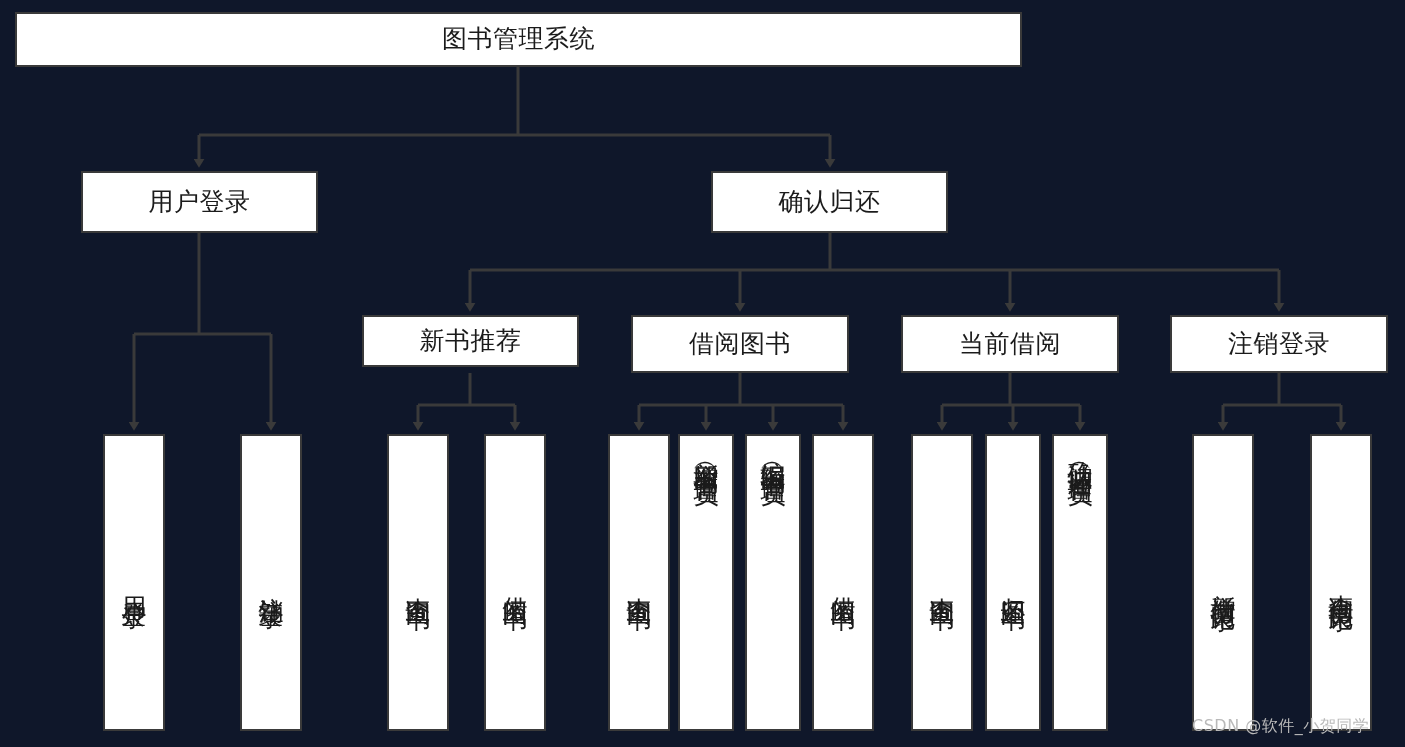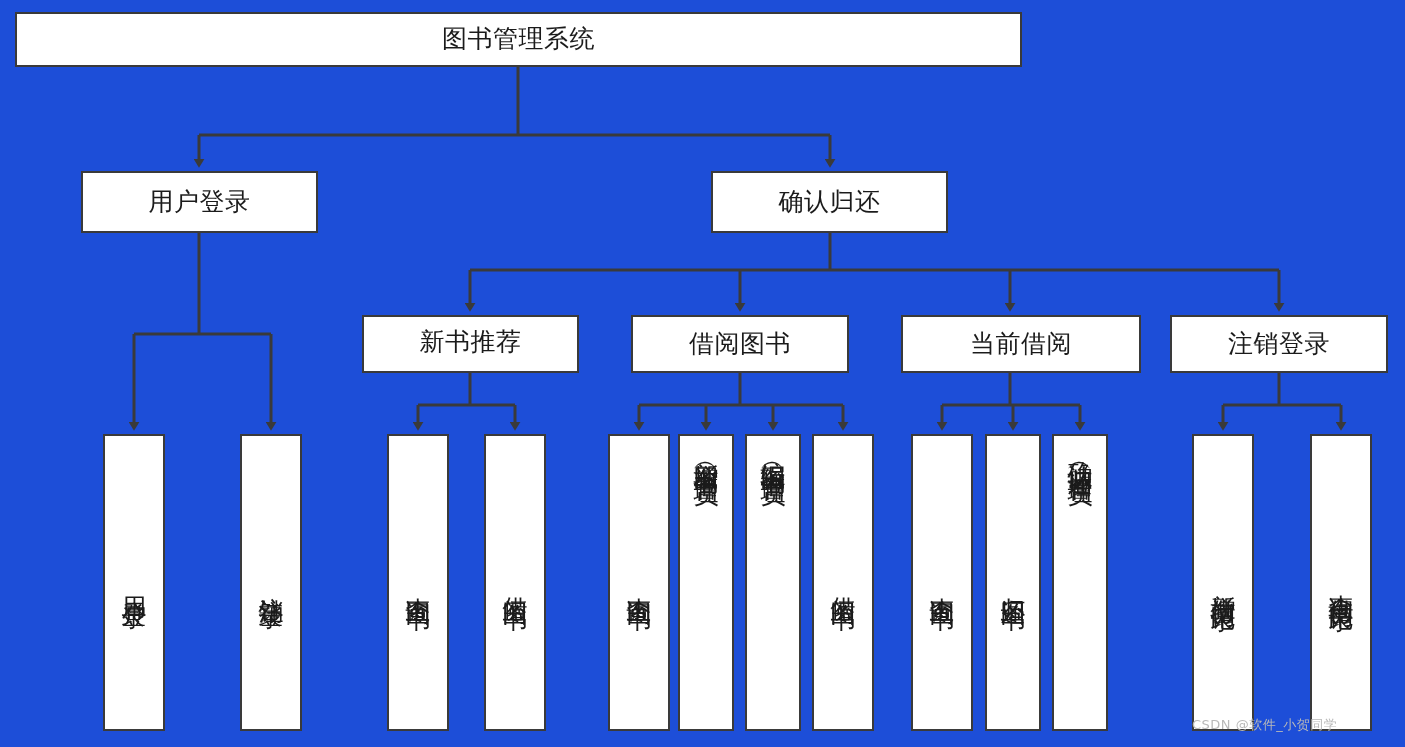--- a/index.html
+++ b/index.html
@@ -9,21 +9,21 @@
     background: #ffffff;
   }
   body {
     font-family: "DejaVu Sans", "Liberation Sans", sans-serif;
     color: #222222;
   }
   #diagram {
     position: relative;
     width: 1405px;
     height: 747px;
-    background: #1d4ed8;
+    background: #0f172a;
     overflow: hidden;
   }
   #connectors {
     position: absolute;
     left: 0;
     top: 0;
     width: 1405px;
     height: 747px;
     pointer-events: none;
   }
@@ -64,21 +64,21 @@
     line-height: 1;
     white-space: nowrap;
   }
   
   .node.v.centered {
     align-items: center;
     padding-top: 0;
   }
   .watermark {
     position: absolute;
-    font-size: 13px;
+    font-size: 16px;
     color: #b9b9b9;
     white-space: nowrap;
     z-index: 5;
     letter-spacing: 0.5px;
   }
 </style>
 </head>
 <body>
 
 <div id="diagram">
@@ -136,27 +136,27 @@
   <div id="nodes">
       <div class="node h root" style="left: 15px; top: 12px; width: 1007px; height: 55px;">
         <span class="label">图书管理系统</span>
       </div>
       <div class="node h" style="left: 81px; top: 171px; width: 237px; height: 62px;">
         <span class="label">用户登录</span>
       </div>
       <div class="node h" style="left: 711px; top: 171px; width: 237px; height: 62px;">
         <span class="label">确认归还</span>
       </div>
-      <div class="node h" style="left: 362px; top: 315px; width: 217px; height: 58px; font-family: Liberation Mono, monospace;">
+      <div class="node h" style="left: 362px; top: 315px; width: 217px; height: 52px;">
         <span class="label">新书推荐</span>
       </div>
       <div class="node h" style="left: 631px; top: 315px; width: 218px; height: 58px;">
         <span class="label">借阅图书</span>
       </div>
-      <div class="node h" style="left: 901px; top: 315px; width: 240px; height: 58px;">
+      <div class="node h" style="left: 901px; top: 315px; width: 218px; height: 58px;">
         <span class="label">当前借阅</span>
       </div>
       <div class="node h" style="left: 1170px; top: 315px; width: 218px; height: 58px;">
         <span class="label">注销登录</span>
       </div>
       <div class="node v centered" style="left: 103px; top: 434px; width: 62px; height: 297px;">
         <span class="label">用户登录</span>
       </div>
       <div class="node v centered" style="left: 240px; top: 434px; width: 62px; height: 297px;">
         <span class="label">注销登录</span>

